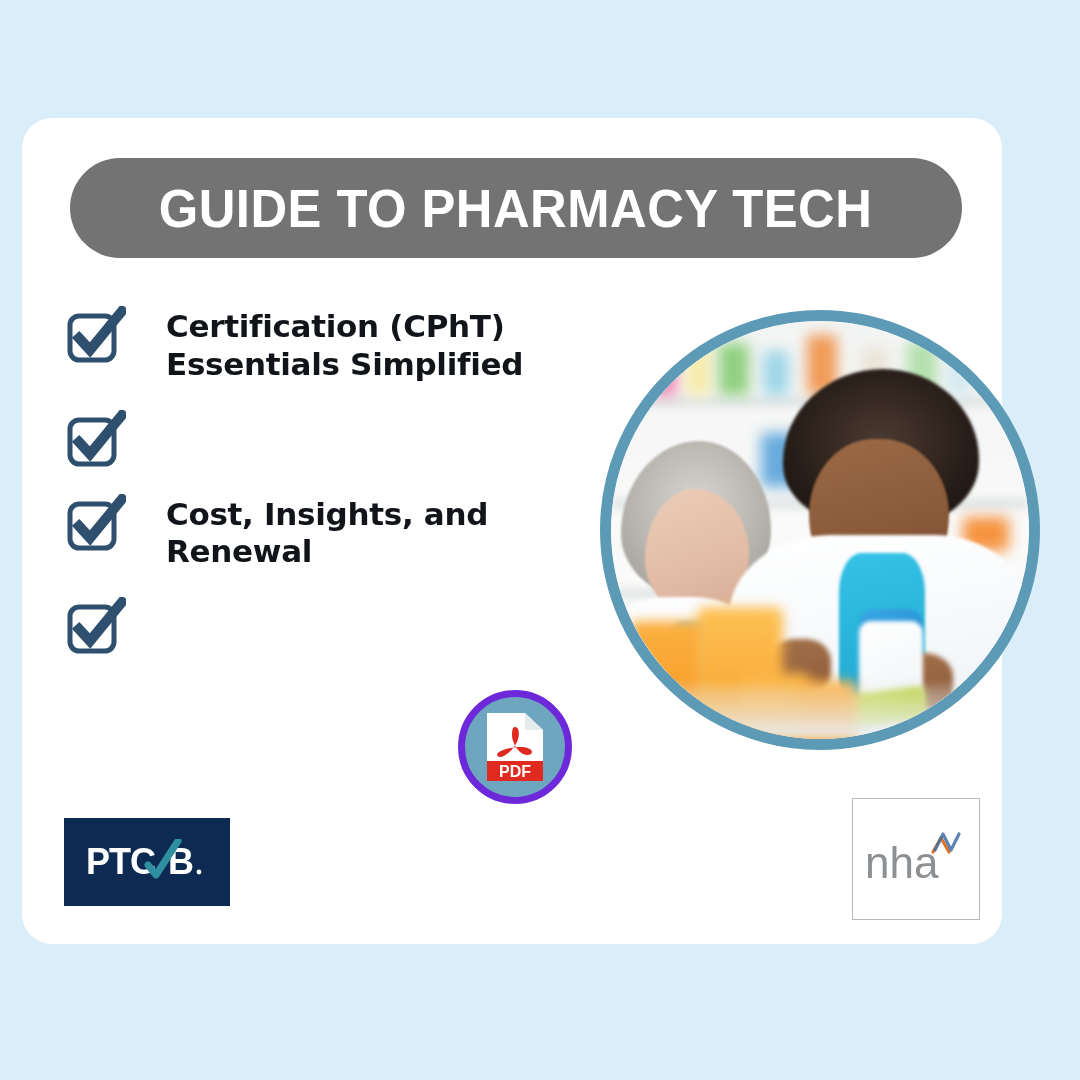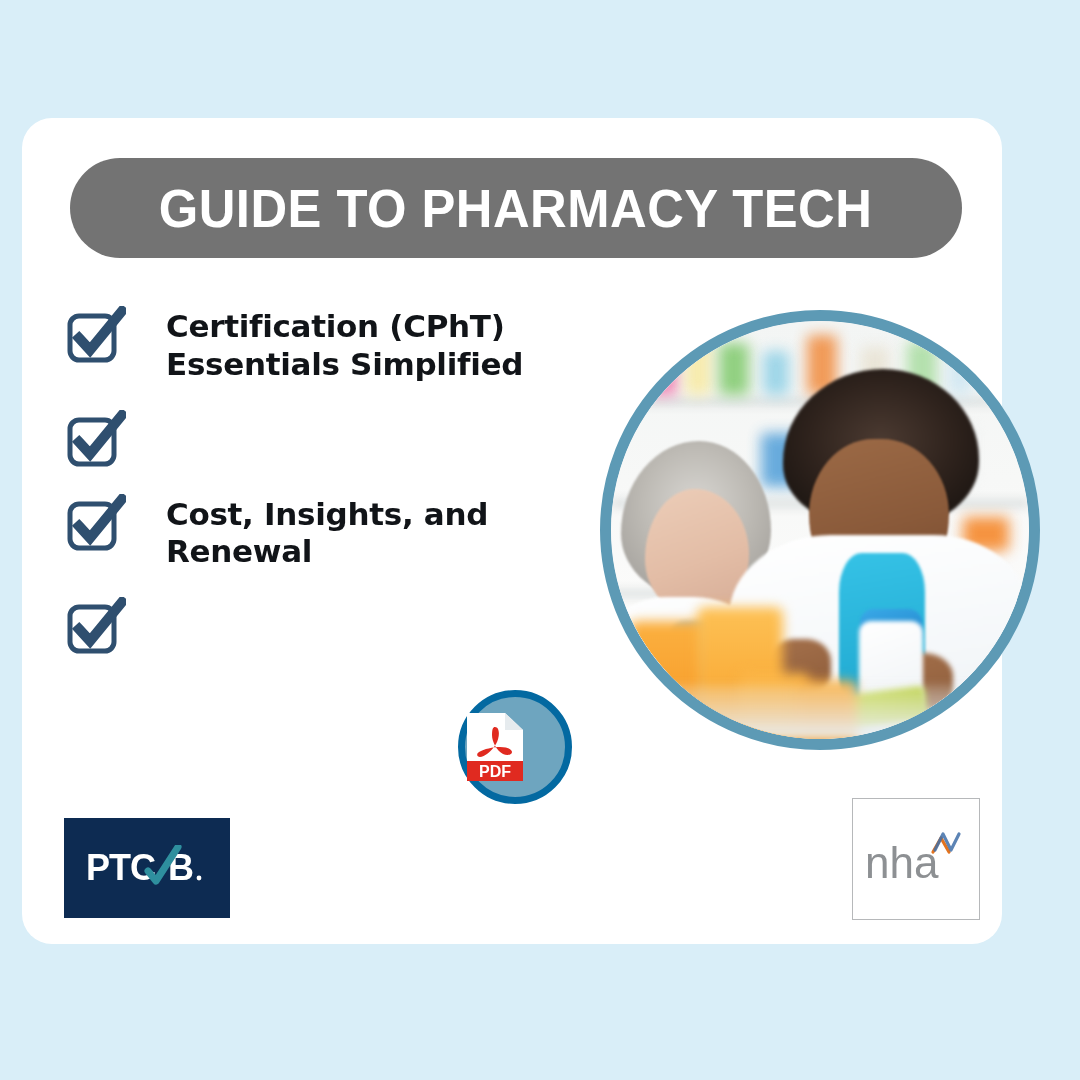--- a/index.html
+++ b/index.html
@@ -108,28 +108,28 @@
   .ph-folder{position:absolute;width:120px;height:34px;left:196px;top:372px;
     background:linear-gradient(100deg,#cfe04a 0%,#b7cc33 100%);
     border-radius:6px;transform:rotate(-7deg);filter:blur(3px);}
   .ph-counter{position:absolute;left:0;right:0;bottom:0;height:54px;
     background:linear-gradient(180deg,rgba(236,240,242,.2),#e9eef1);filter:blur(5px);}
 
   
   .pdf-badge{
     position:absolute;left:458px;top:690px;
     width:114px;height:114px;border-radius:50%;
-    background:#6ea5bf;border:7px solid #0369a1;box-sizing:border-box;
-    display:flex;align-items:center;justify-content:flex-start;
+    background:#6ea5bf;border:7px solid #6d28d9;box-sizing:border-box;
+    display:flex;align-items:center;justify-content:center;
   }
 
   
   .ptcb{
     position:absolute;left:64px;top:818px;
-    width:166px;height:100px;background:#0d2b52;
+    width:166px;height:88px;background:#0d2b52;
     display:flex;align-items:center;justify-content:center;
   }
   .ptcb-svg{display:block;}
 
   .cert-pill{
     position:absolute;left:288px;top:825px;
     width:496px;height:96px;
     background:#6ea5bf;border-radius:48px;
     display:flex;align-items:center;justify-content:center;
   }

